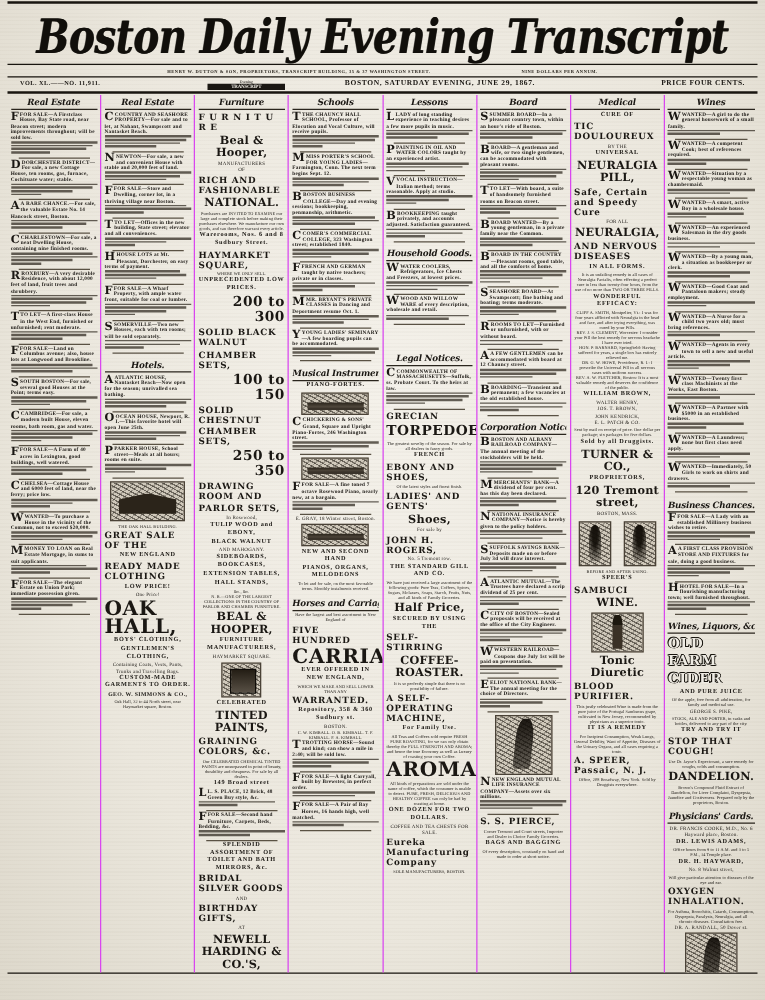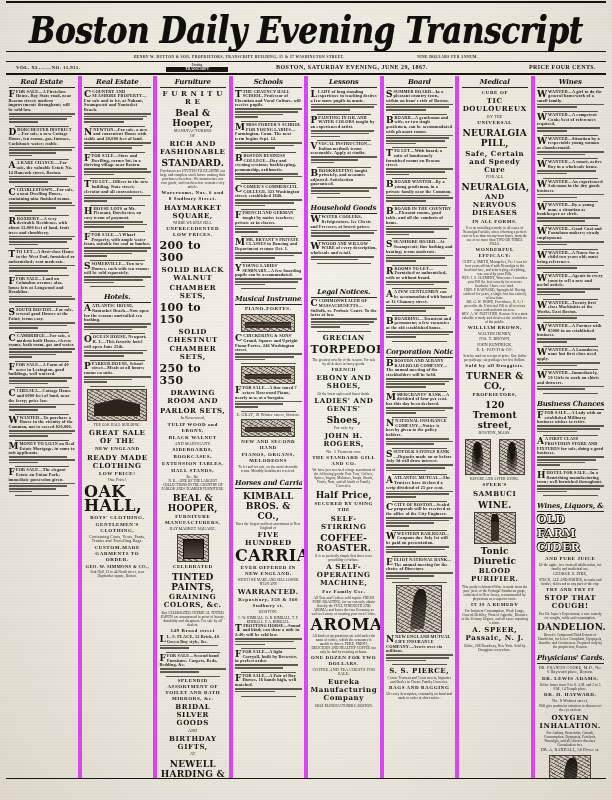--- a/index.html
+++ b/index.html
@@ -62,21 +62,21 @@
   .dateline .seal .s1{display:block;font-size:3px;opacity:.8;}
   .dateline .seal .s2{display:block;background:#1a1713;color:#efece4;letter-spacing:-0.2px;}
   .dateline .date{flex:1;text-align:center;font-size:6px;letter-spacing:0.5px;}
   .dateline .price{width:120px;text-align:right;font-size:6px;letter-spacing:0.4px;padding-right:10px;}
 
   
   .cols{display:flex;height:702px;margin-top:1px;}
   .col{
     flex:1;
     padding:0 2.5px;
-    border-right:4px solid #d946ef;
+    border-right:1px solid #d946ef;
     overflow:hidden;
     position:relative;
   }
   .col:last-child{border-right:none;}
 
   .sechead{
     font-family:"DejaVu Serif", serif;
     font-style:italic;font-weight:700;
     font-size:7px;text-align:center;
     letter-spacing:-0.2px;
@@ -101,24 +101,24 @@
   .ln.w95{width:95%}.ln.w88{width:88%}.ln.w100{width:100%}
   .ln.w72{width:72%}.ln.w60{width:60%}.ln.w45{width:45%}.ln.w35{width:35%}
   .dropcap{
     float:left;font-family:"DejaVu Serif",serif;font-weight:700;
     font-size:9px;line-height:8px;margin:0 1px 0 0;
   }
   .clr{clear:both;}
 
   
   .d1{font-family:"DejaVu Serif",serif;font-weight:700;text-align:center;font-size:9px;letter-spacing:0.2px;line-height:10px;margin:2px 0 1px;}
-  .d2{font-family:"DejaVu Serif",serif;font-weight:700;text-align:center;font-size:7px;letter-spacing:0.6px;line-height:8px;margin:1.5px 0;}
+  .d2{font-family:"DejaVu Serif",serif;font-weight:700;font-size:7px;letter-spacing:0.6px;line-height:8px;margin:1.5px 0;}
   .d3{text-align:center;font-size:5px;font-weight:700;letter-spacing:0.6px;line-height:6px;margin:1px 0;}
   .d4{text-align:center;font-size:4px;letter-spacing:0.2px;line-height:4.6px;margin:1px 0;}
-  .big{font-family:"DejaVu Serif",serif;font-weight:700;text-align:left;font-size:11px;line-height:12px;letter-spacing:0.4px;margin:2px 0;}
+  .big{font-family:"DejaVu Serif",serif;font-weight:700;text-align:right;font-size:11px;line-height:12px;letter-spacing:0.4px;margin:2px 0;}
   .huge{font-family:"DejaVu Serif",serif;font-weight:700;text-align:left;font-size:16px;line-height:14px;letter-spacing:0.5px;margin:2px 0;}
   .outline{
     font-family:"DejaVu Serif",serif;font-weight:700;
     font-size:11px;line-height:12px;letter-spacing:0.5px;
     color:#efece4;
     text-shadow:
       -0.7px 0 0 #18150f, 0.7px 0 0 #18150f,
       0 -0.7px 0 #18150f, 0 0.7px 0 #18150f,
       -0.7px -0.7px 0 #18150f, 0.7px 0.7px 0 #18150f;
     margin:2px 0;
@@ -503,21 +503,21 @@
         <div class="sig">GEO. W. SIMMONS &amp; CO.,</div>
         <div class="tiny">Oak Hall, 32 to 44 North street, near Haymarket square, Boston.</div>
       </div>
       <div class="col">
         <div class="sechead">Furniture</div>
         <div class="d2">F U R N I T U R E</div>
         <div class="d1">Beal &amp; Hooper,</div>
         <div class="d4">MANUFACTURERS</div>
         <div class="d4">OF</div>
         <div class="d2">RICH AND FASHIONABLE</div>
-        <div class="d1">STANDARD.</div>
+        <div class="d1">NATIONAL.</div>
         <div class="tiny">Purchasers are INVITED TO EXAMINE our large and complete stock before making their purchases elsewhere. We manufacture our own goods, and can therefore warrant every article.</div>
         <div class="d3">Warerooms, Nos. 6 and 8 Sudbury Street.</div>
         <div class="d2">HAYMARKET SQUARE,</div>
         <div class="tiny">WHERE WE ONLY SELL.</div>
         <div class="d3">UNPRECEDENTED LOW PRICES.</div>
         <div class="big">200 to 300</div>
         <div class="d2">SOLID BLACK WALNUT</div>
         <div class="d2">CHAMBER SETS,</div>
         <div class="big">100 to 150</div>
         <div class="d2">SOLID CHESTNUT</div>
@@ -684,21 +684,20 @@
         </div>
         <div class="hrs"></div>
         <div class="d4">E. GRAY, 18 Winter street, Boston.</div>
         <div>
           <div class="cut piano" style="width: 52px; height: 16px;"></div>
         </div>
         <div class="d3">NEW AND SECOND HAND</div>
         <div class="d3">PIANOS, ORGANS, MELODEONS</div>
         <div class="tiny">To let and for sale, on the most favorable terms. Monthly instalments received.</div>
         <div class="sechead" style="margin-top: 3px;">Horses and Carriages.</div>
-        <div class="d1">KIMBALL BROS. &amp; CO.,</div>
         <div class="tiny">Have the largest and best assortment in New England of</div>
         <div class="d2">FIVE HUNDRED</div>
         <div class="huge">CARRIAGES</div>
         <div class="d3">EVER OFFERED IN NEW ENGLAND,</div>
         <div class="tiny">WHICH WE MAKE AND SELL LOWER THAN ANY</div>
         <div class="d2">WARRANTED.</div>
         <div class="d3">Repository, 358 &amp; 360 Sudbury st.</div>
         <div class="d4">BOSTON.</div>
         <div class="tiny">C. W. KIMBALL.   O. B. KIMBALL.   T. F. KIMBALL.   F. A. KIMBALL.</div>
         <div class="ad">

